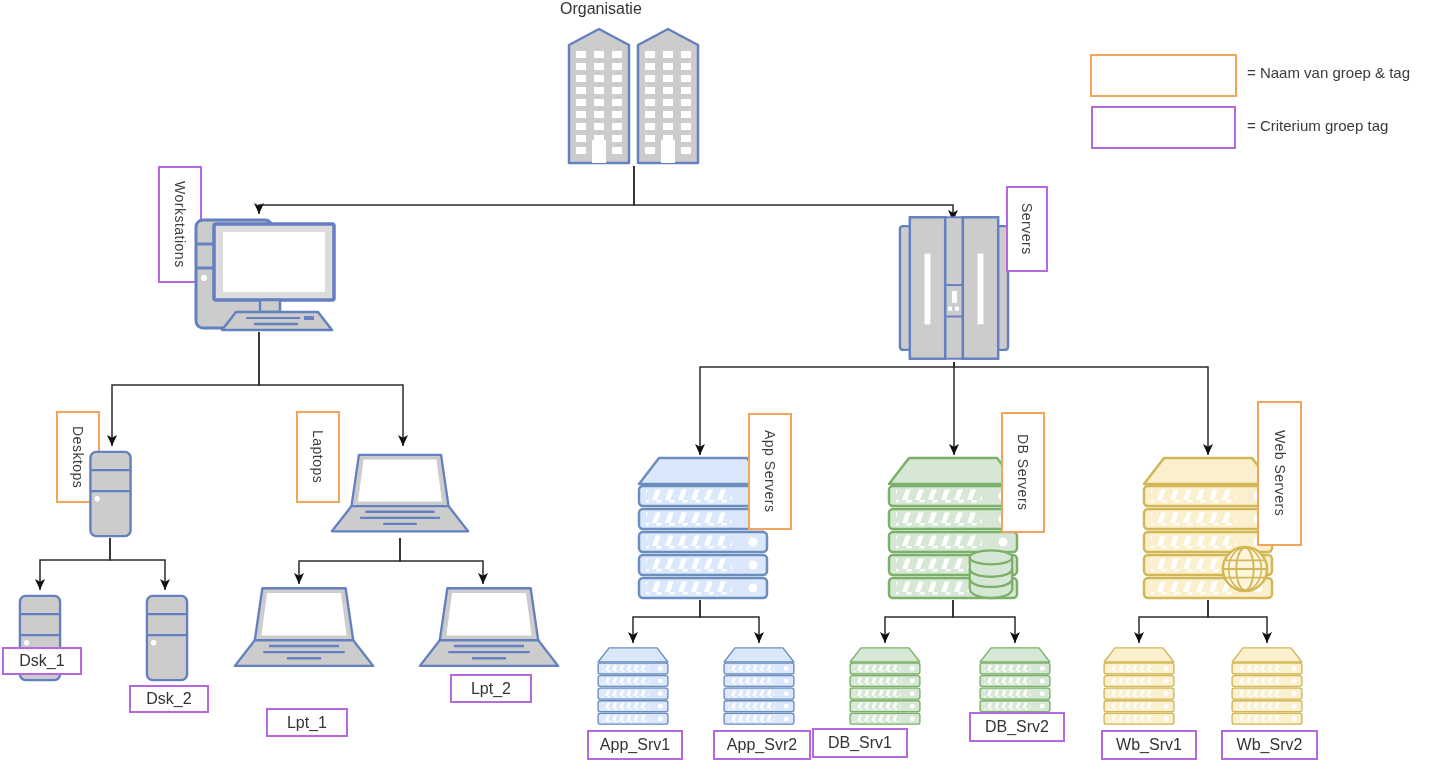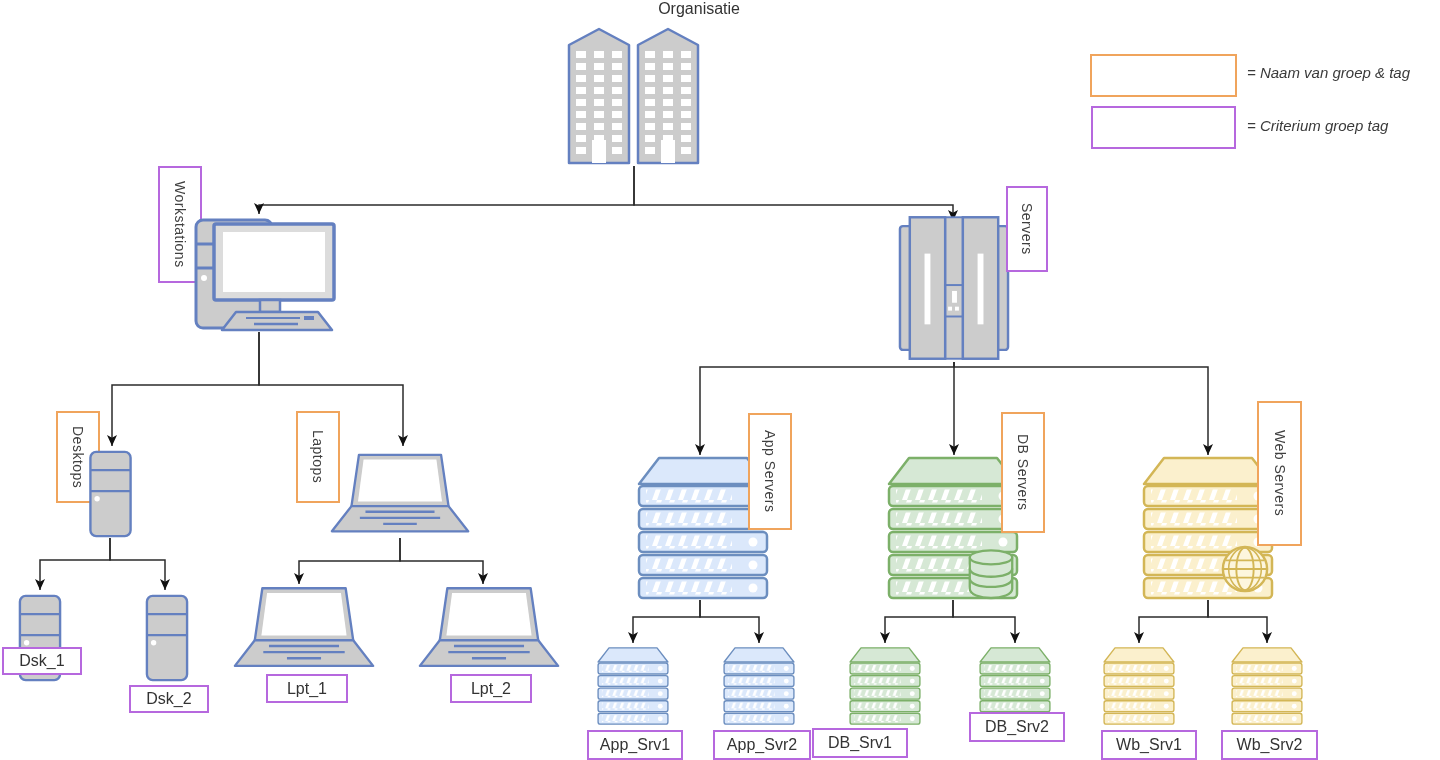--- a/index.html
+++ b/index.html
@@ -5,31 +5,31 @@
   html,body{margin:0;padding:0;background:#fff;font-family:"Liberation Sans",sans-serif;}
   .canvas{position:relative;width:1440px;height:760px;background:#fff;overflow:hidden;}
   .defs-svg{position:absolute;width:0;height:0;}
   .connectors{position:absolute;left:0;top:0;width:1440px;height:760px;}
   .connectors path{fill:none;stroke:#2b2b2b;stroke-width:1.5;}
   .icon{position:absolute;overflow:visible;}
   .dev{--fill:var(--color-device-fill,#ccc);--stroke:var(--color-device-stroke,#6480c0);}
   .blue{--fill:var(--color-app-fill,#dbe8fb);--stroke:var(--color-app-stroke,#6c8ebf);}
   .green{--fill:var(--color-db-fill,#d6e8d5);--stroke:var(--color-db-stroke,#7cb069);}
   .yellow{--fill:var(--color-web-fill,#fbf0cd);--stroke:var(--color-web-stroke,#d3b656);}
-  .title{position:absolute;left:560px;top:0;width:180px;text-align:right;font-size:16px;color:#333;}
+  .title{position:absolute;left:560px;top:0;width:180px;text-align:left;font-size:16px;color:#333;}
   .vbox{position:absolute;background:#fff;border:2px solid #999;display:flex;align-items:center;justify-content:center;
         writing-mode:vertical-rl;text-orientation:mixed;font-size:14px;color:#3f3f3f;letter-spacing:.5px;}
   .vbox.orange{border-color:var(--color-group-tag-border,#f0a45c);}
   .vbox.purple{border-color:var(--color-criterium-border,#b668de);}
   .leaf{position:absolute;background:#fff;border:2px solid var(--color-criterium-border,#b668de);
         display:flex;align-items:center;justify-content:center;font-size:16px;color:#333;}
   .legend-box{position:absolute;background:#fff;border:2px solid;}
   .legend-box.orange{border-color:var(--color-group-tag-border,#f0a45c);}
   .legend-box.purple{border-color:var(--color-criterium-border,#b668de);}
-  .legend-text{position:absolute;font-size:15px;color:#3a3a3a;white-space:nowrap;font-style:italic;}
+  .legend-text{position:absolute;font-size:15px;color:#3a3a3a;white-space:nowrap;}
 </style>
 </head>
 <body>
 
 <div class="canvas">
 
   <svg class="defs-svg" aria-hidden="true">
     <defs>
       <marker id="arrow" markerUnits="userSpaceOnUse" markerWidth="14" markerHeight="12" refX="11" refY="5" orient="auto">
         <path d="M0 0 L11 5 L0 10 L2.8 5 Z" fill="#111"></path>
@@ -220,21 +220,21 @@
     </div>
   <div class="vbox orange" style="left:1001px;top:412px;width:40px;height:117px">
       <span>DB Servers</span>
     </div>
   <div class="vbox orange" style="left:1257px;top:401px;width:41px;height:141px">
       <span>Web Servers</span>
     </div>
 
   <div class="leaf" style="left:2px;top:647px;width:76px;height:24px">Dsk_1</div>
   <div class="leaf" style="left:129px;top:685px;width:76px;height:24px">Dsk_2</div>
-  <div class="leaf" style="left:266px;top:674px;width:78px;height:25px">Lpt_1</div>
+  <div class="leaf" style="left:266px;top:708px;width:78px;height:25px">Lpt_1</div>
   <div class="leaf" style="left:450px;top:674px;width:78px;height:25px">Lpt_2</div>
   <div class="leaf" style="left:587px;top:730px;width:92px;height:26px">App_Srv1</div>
   <div class="leaf" style="left:713px;top:730px;width:94px;height:26px">App_Svr2</div>
   <div class="leaf" style="left:812px;top:728px;width:92px;height:26px">DB_Srv1</div>
   <div class="leaf" style="left:969px;top:712px;width:92px;height:26px">DB_Srv2</div>
   <div class="leaf" style="left:1101px;top:730px;width:92px;height:26px">Wb_Srv1</div>
   <div class="leaf" style="left:1221px;top:730px;width:93px;height:26px">Wb_Srv2</div>
 
   <div class="legend-box orange" style="left:1090px;top:54px;width:143px;height:39px"></div>
   <div class="legend-text" style="left:1247px;top:64px">= Naam van groep &amp; tag</div>

